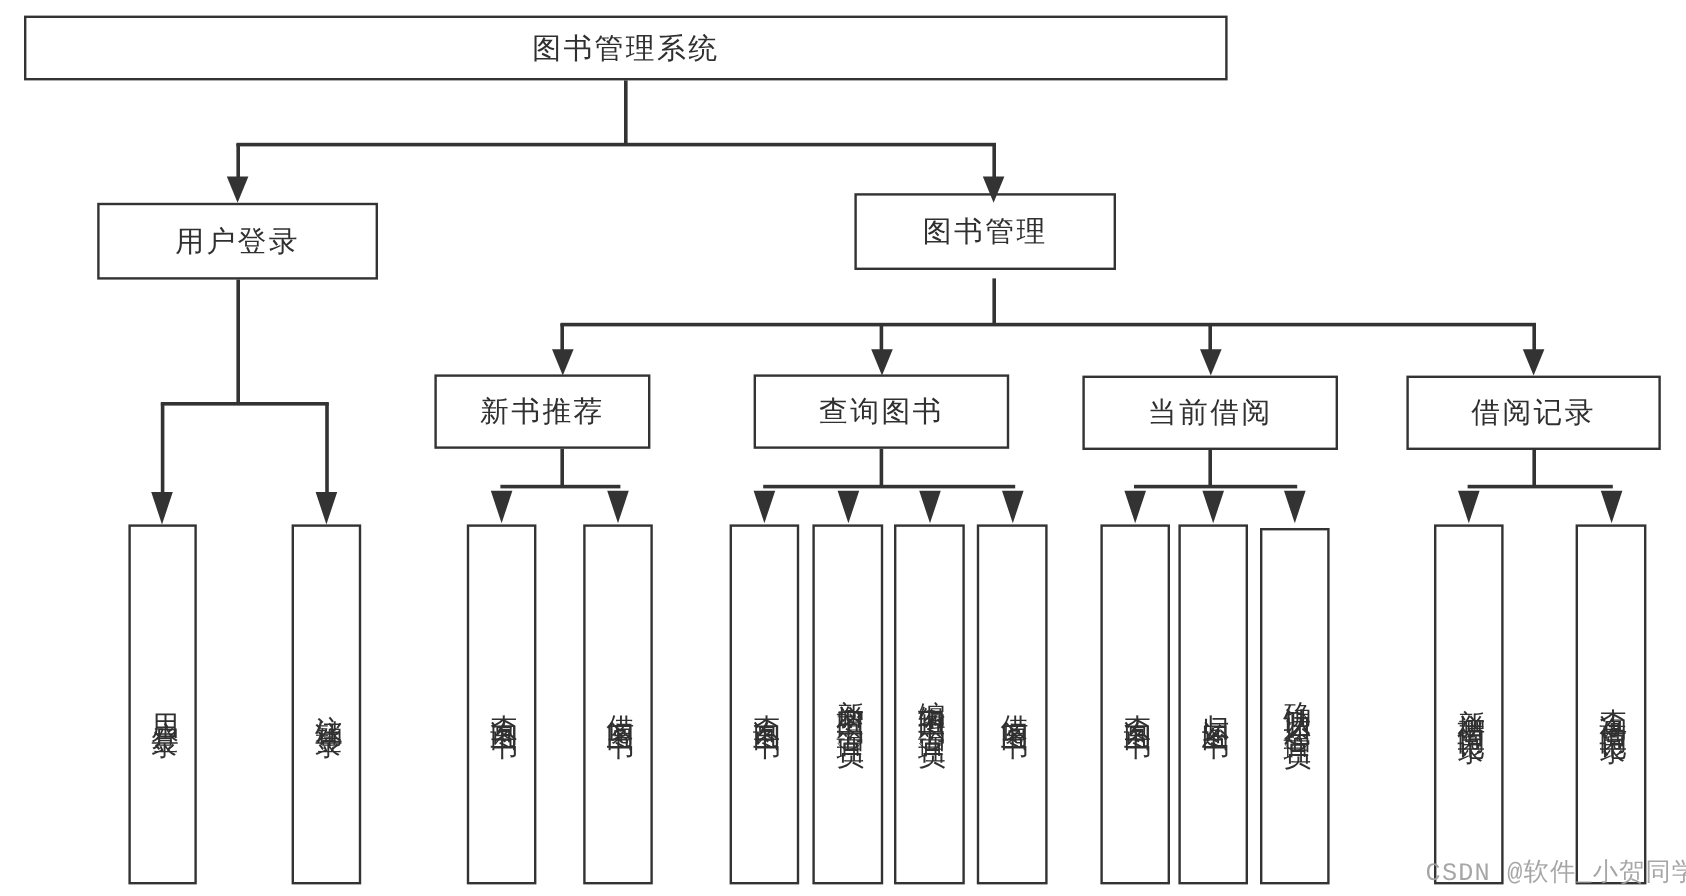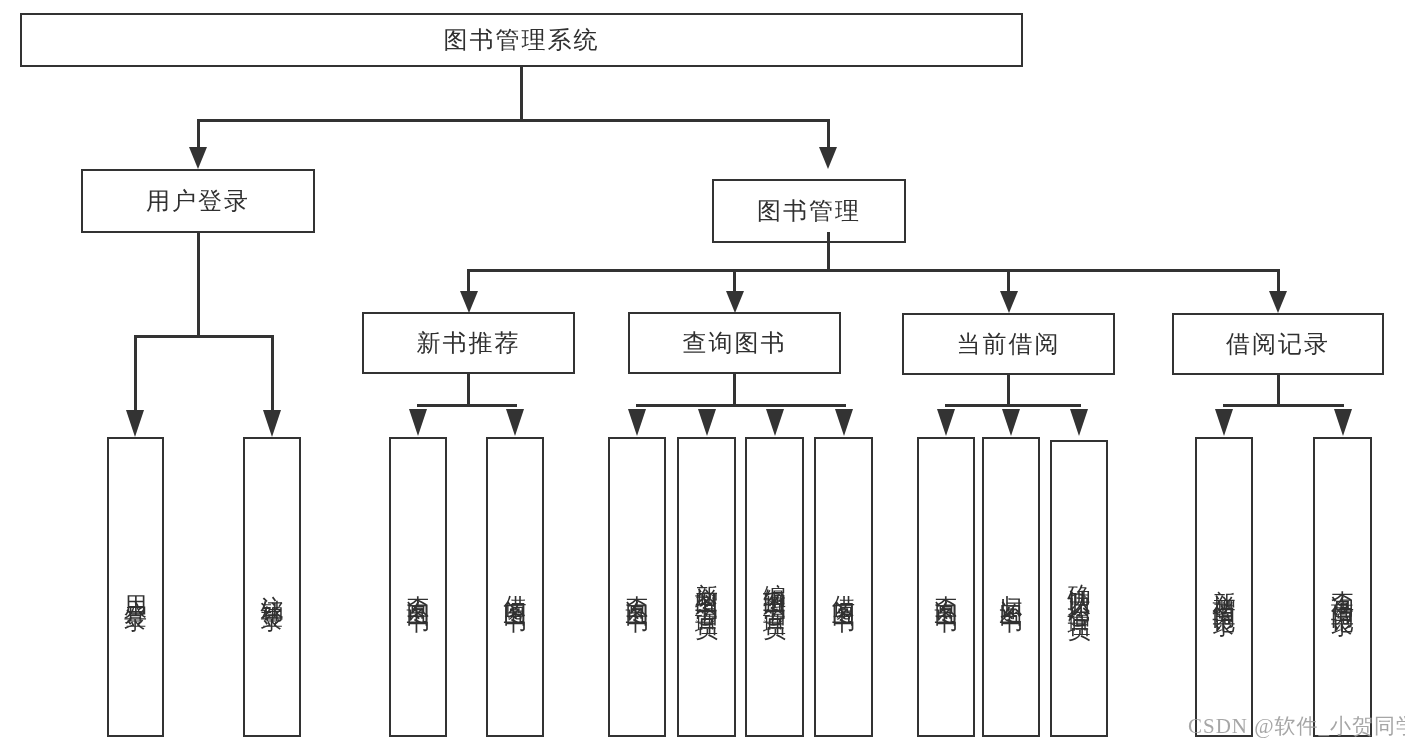--- a/index.html
+++ b/index.html
@@ -6,21 +6,21 @@
     --line:#333333;
     --text:#303030;
     --bg:#ffffff;
   }
   html,body{margin:0;padding:0;background:#ffffff;}
   .stage{
     position:relative;
     width:1405px;height:747px;
     background:var(--bg);
     overflow:hidden;
-    font-family:Liberation Serif, serif;
+    font-family:Liberation Mono, monospace;
   }
   .box{
     position:absolute;
     box-sizing:border-box;
     background:#ffffff;
     border:2.5px solid var(--line);
     display:flex;
     align-items:center;
     justify-content:center;
   }
@@ -63,25 +63,25 @@
 
 <div class="stage">
 
   <div class="box" style="left:20px;top:13px;width:1003px;height:54px">
     <span>图书管理系统</span>
   </div>
 
   <div class="box" style="left:81px;top:169px;width:234px;height:64px">
     <span>用户登录</span>
   </div>
-  <div class="box" style="left:712px;top:179px;width:194px;height:64px">
+  <div class="box" style="left:712px;top:161px;width:218px;height:64px">
     <span>图书管理</span>
   </div>
 
-  <div class="box" style="left:362px;top:312px;width:213px;height:62px">
+  <div class="box" style="left:362px;top:312px;width:180px;height:62px">
     <span>新书推荐</span>
   </div>
   <div class="box" style="left:628px;top:312px;width:213px;height:62px">
     <span>查询图书</span>
   </div>
   <div class="box" style="left:902px;top:313px;width:213px;height:62px">
     <span>当前借阅</span>
   </div>
   <div class="box" style="left:1172px;top:313px;width:212px;height:62px">
     <span>借阅记录</span>

